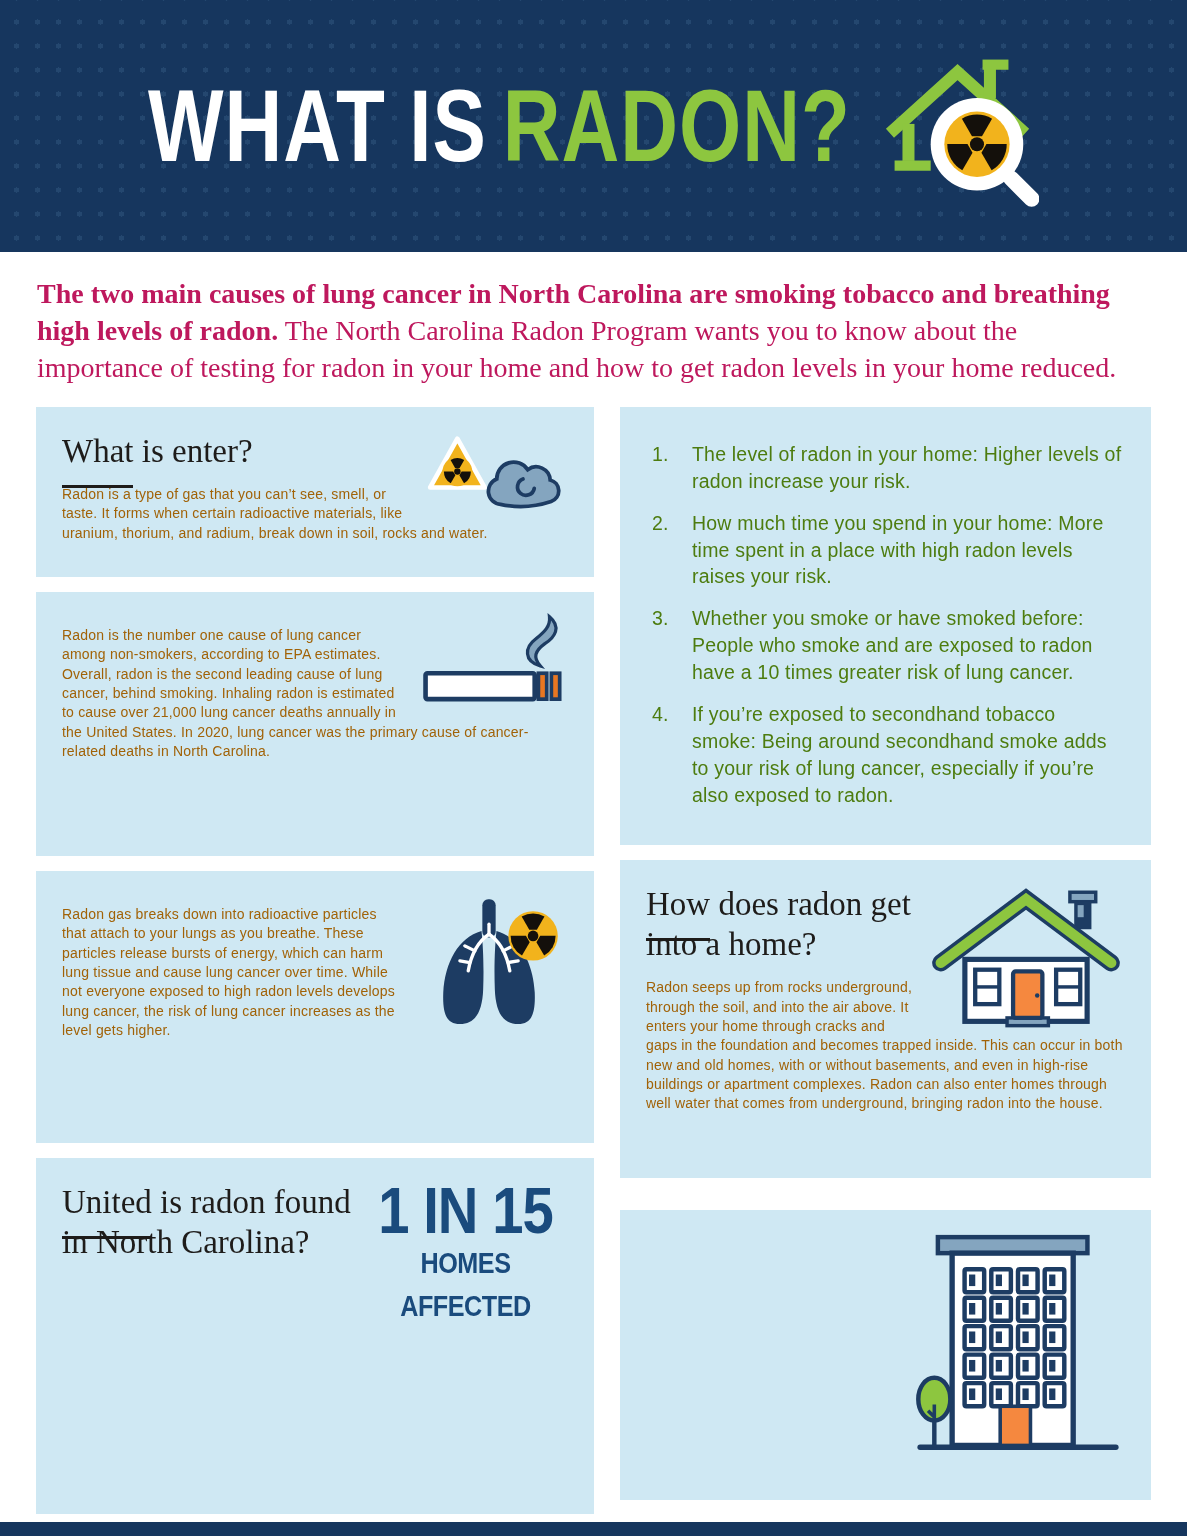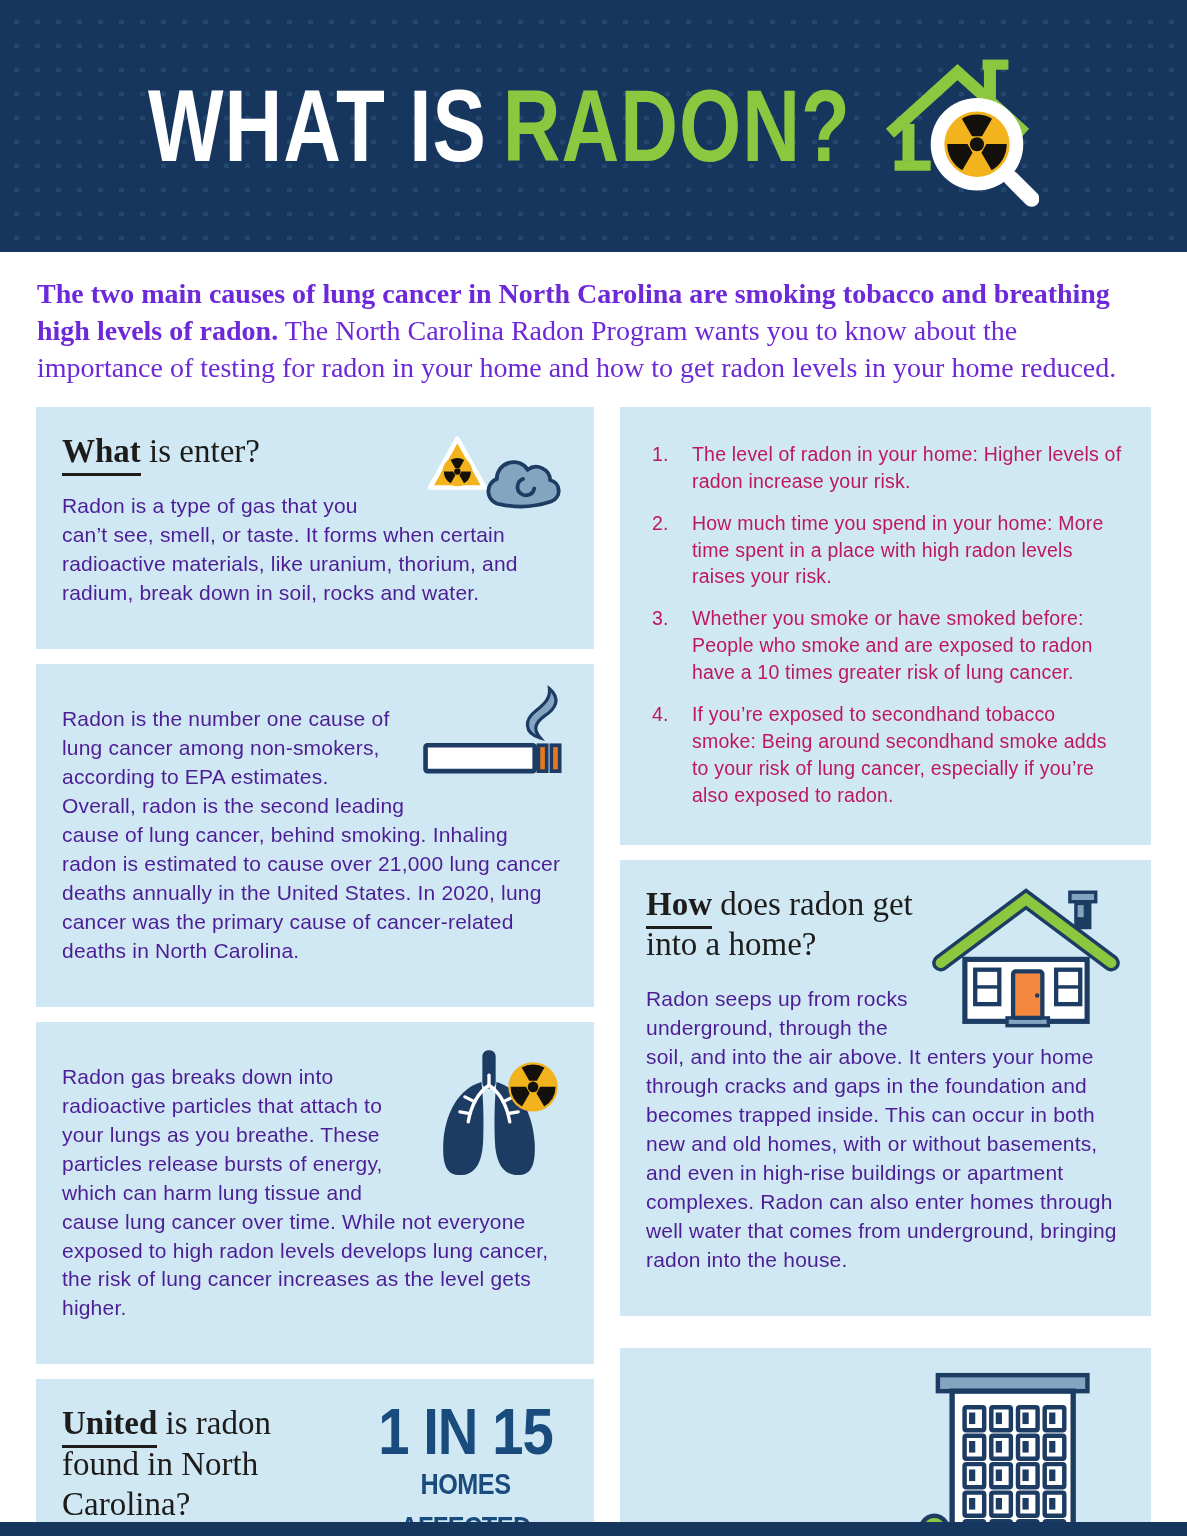--- a/index.html
+++ b/index.html
@@ -18,52 +18,52 @@
     font-weight:bold;font-size:80px;letter-spacing:1px;
     transform:scaleY(1.28);white-space:nowrap;
   }
   .title .t-white{color:#ffffff;}
   .title .t-green{color:#8dc63f;margin-left:16px;}
   .header-icon{width:162px;height:162px;margin-top:6px;}
   
   .intro{
     margin:24px 37px 0 37px;
     font-family:"Liberation Serif",serif;
-    font-size:28px;line-height:1.32;color:#6d28d9;
+    font-size:28px;line-height:1.32;color:#be185d;
   }
   .intro .b{font-weight:bold;}
   
   .columns{display:flex;gap:26px;margin:20px 36px 0 36px;align-items:flex-start;}
   .col{display:flex;flex-direction:column;gap:15px;}
   .col-left{width:558px;}
   .col-right{width:531px;}
   .card{background:#cfe8f3;padding:20px 26px;box-sizing:border-box;width:100%;}
   h2{
     font-family:"Liberation Serif",serif;font-weight:400;
     font-size:33px;line-height:1.22;color:#1e1c1a;margin:4px 0 12px 0;
   }
-  h2 .em{font-weight:bold;border-bottom:3px solid #1e1c1a;padding-bottom:4px;}
+  h2 .em{font-weight:normal;border-bottom:3px solid #1e1c1a;padding-bottom:16px;}
   .body-text{
-    font-size:21px;line-height:1.38;color:#4c1d95;letter-spacing:0.2px;
+    font-size:14px;line-height:1.38;color:#a16207;letter-spacing:0.2px;
   }
   .icon-right{float:right;margin-left:12px;margin-bottom:4px;}
   .clearfix::after{content:"";display:block;clear:both;}
   
   .card-what{min-height:158px;}
   .card-why{min-height:264px;}
   .card-howcause{min-height:272px;}
   .card-where{min-height:356px;}
   .card-chances{min-height:438px;}
   .card-howhome{min-height:318px;}
   .card-only{min-height:290px;margin-top:17px;}
   
   ol.factors{list-style:none;margin:14px 0 0 0;padding:0;counter-reset:item;}
   li.factor{
     counter-increment:item;position:relative;padding-left:46px;
-    font-size:19.5px;line-height:1.38;color:#be185d;letter-spacing:0.2px;
+    font-size:19.5px;line-height:1.38;color:#4d7c0f;letter-spacing:0.2px;
     margin-bottom:15px;
   }
   li.factor::before{content:counter(item) ".";position:absolute;left:6px;}
   .lead{margin-bottom:0;}
   
   .stat-block{
     float:right;width:205px;margin-left:10px;text-align:center;
     color:#1a4b7d;font-weight:bold;
     transform:scale(0.97,1.12);transform-origin:top center;
   }

